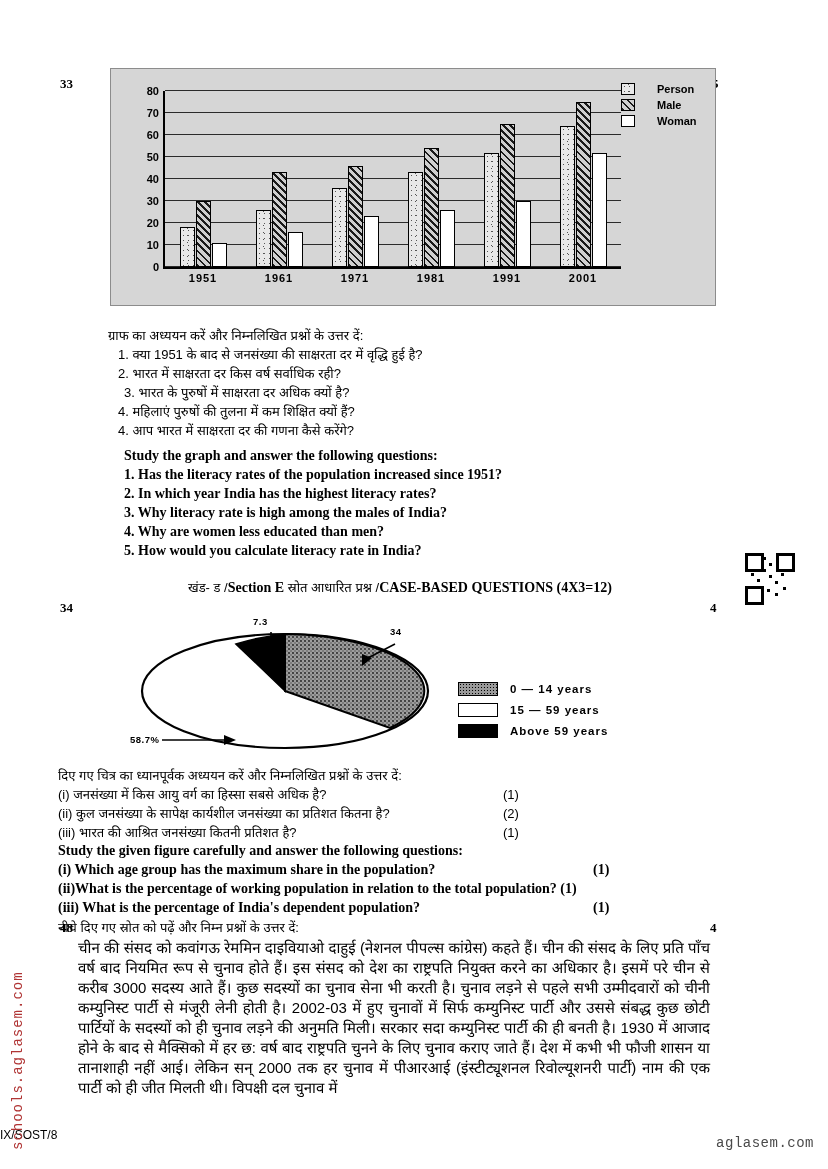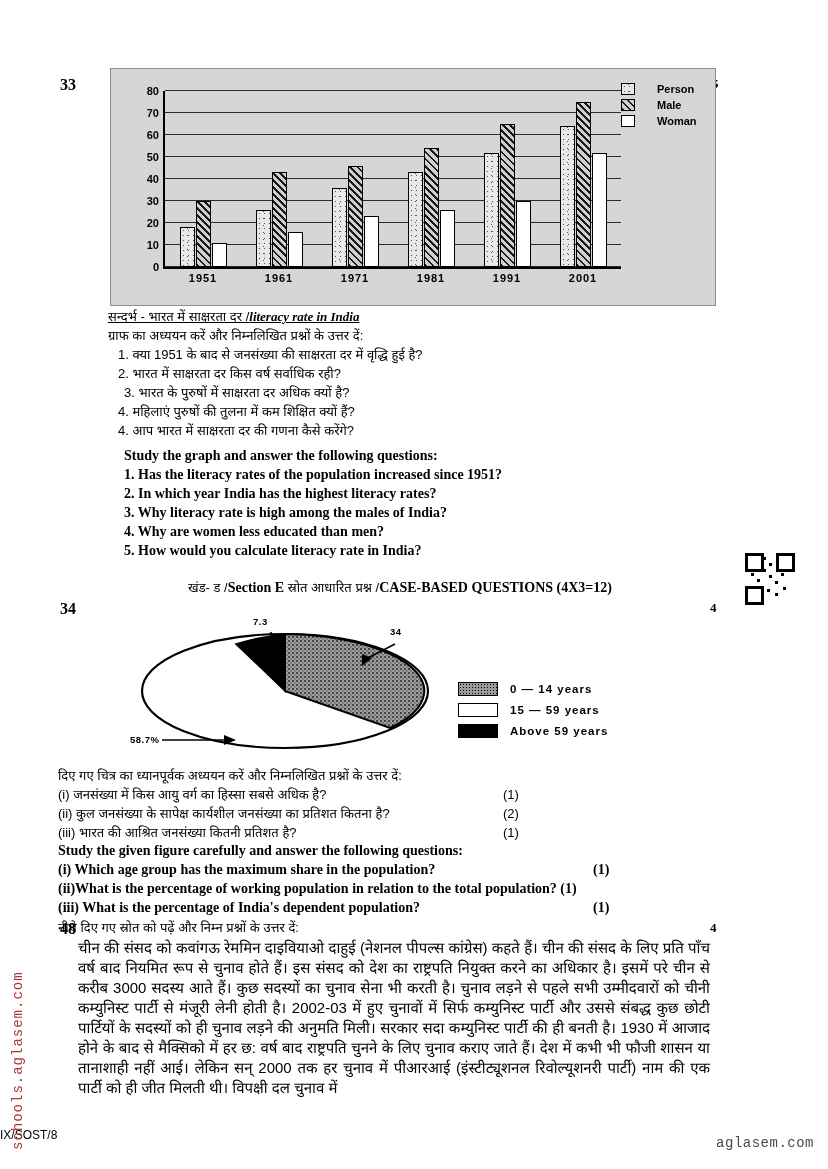--- a/index.html
+++ b/index.html
@@ -1,21 +1,21 @@
 <!DOCTYPE html>
 <html><head>
 <meta charset="utf-8">
 <style>
   html,body{margin:0;padding:0;background:#fff;}
   body{width:828px;height:1169px;position:relative;
        font-family:"Liberation Serif",serif;color:#000;overflow:hidden;}
   .page{position:absolute;inset:0;}
 
   
-  .qnum{position:absolute;font-family:"Liberation Serif",serif;font-weight:bold;font-size:16px;}
+  .qnum{position:absolute;font-family:"Liberation Serif",serif;font-weight:bold;font-size:13px;}
   .marks{position:absolute;font-family:"Liberation Serif",serif;font-weight:bold;font-size:13px;}
 
   
   .side-wm{position:absolute;left:10px;top:930px;width:24px;height:220px;
            color:#b03535;font-family:"Liberation Mono",monospace;font-size:14px;
            letter-spacing:1px;writing-mode:vertical-rl;transform:rotate(180deg);
            white-space:nowrap;}
   .corner-wm{position:absolute;right:14px;bottom:18px;color:#4a4a4a;
              font-family:"Liberation Mono",monospace;font-size:14px;letter-spacing:.5px;}
   .qr{position:absolute;left:745px;top:553px;width:44px;height:46px;}
@@ -165,23 +165,20 @@
         <span class="swatch b-male"></span>
         <span class="ltext">Male</span>
       </div>
       <div class="lrow">
         <span class="swatch b-woman"></span>
         <span class="ltext">Woman</span>
       </div>
     </div>
   </div>
 
-  <div class="txt caption" style="left:108px;top:307px">
-    <span>सन्दर्भ - भारत में साक्षरता दर /</span><em>literacy rate in India</em>
-  </div>
 
   <div class="txt hin" style="left:108px;top:326px">ग्राफ का अध्ययन करें और निम्नलिखित प्रश्नों के उत्तर दें:</div>
   <div class="txt hin" style="left:118px;top:345px">1. क्या 1951 के बाद से जनसंख्या की साक्षरता दर में वृद्धि हुई है?</div>
   <div class="txt hin" style="left:118px;top:364px">2. भारत में साक्षरता दर किस वर्ष सर्वाधिक रही?</div>
   <div class="txt hin" style="left:124px;top:383px">3. भारत के पुरुषों में साक्षरता दर अधिक क्यों है?</div>
   <div class="txt hin" style="left:118px;top:402px">4. महिलाएं पुरुषों की तुलना में कम शिक्षित क्यों हैं?</div>
   <div class="txt hin" style="left:118px;top:421px">4. आप भारत में साक्षरता दर की गणना कैसे करेंगे?</div>
 
   <div class="txt eng" style="left:124px;top:446px">Study the graph and answer the following questions:</div>
   <div class="txt eng" style="left:124px;top:465px">1. Has the literacy rates of the population increased since 1951?</div>

